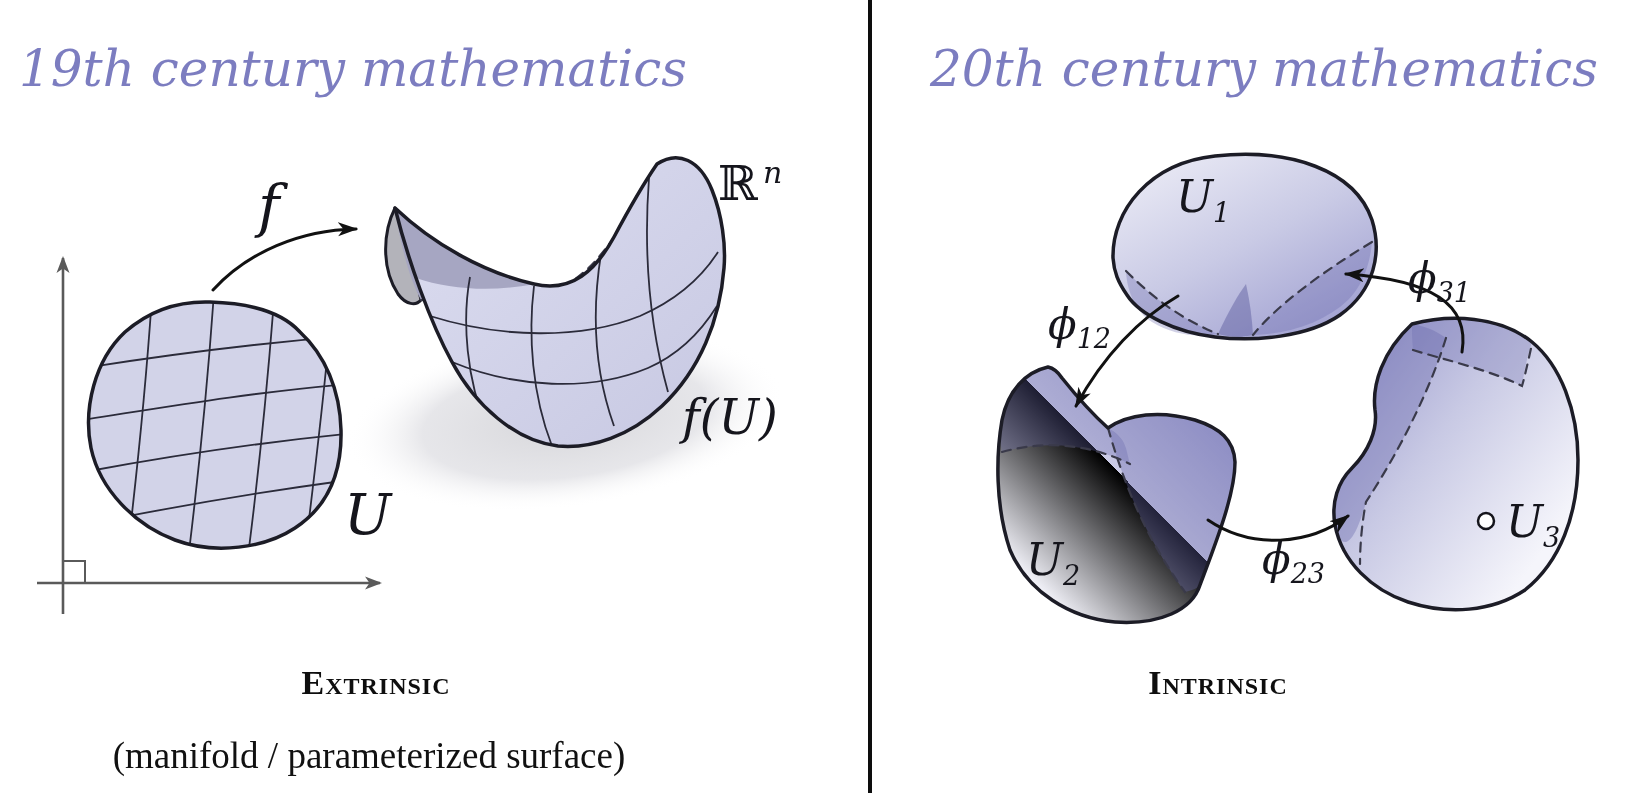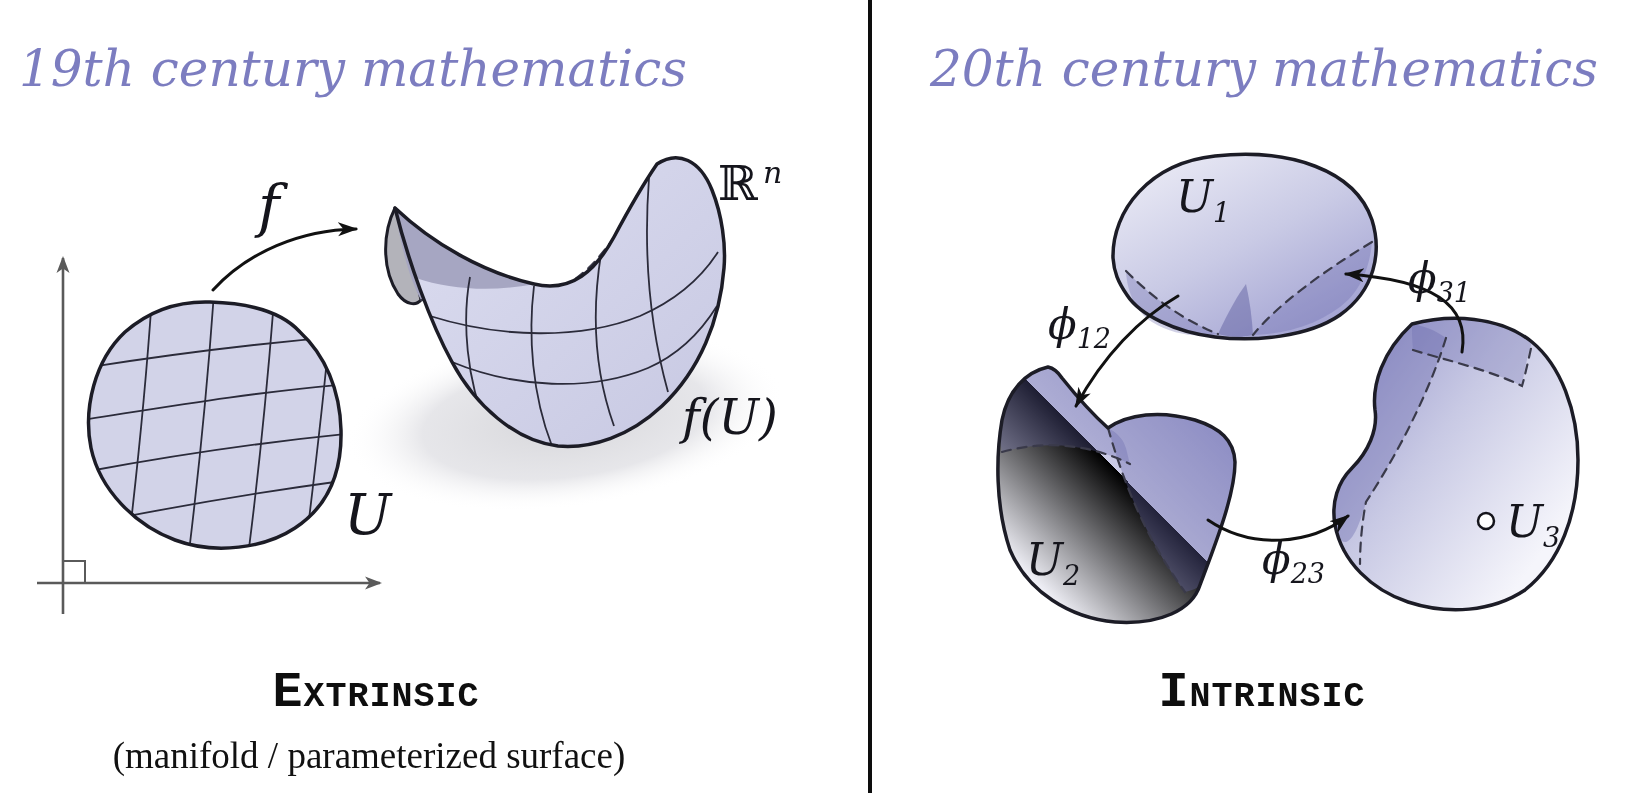--- a/index.html
+++ b/index.html
@@ -4,24 +4,24 @@
 <style>
   html,body{margin:0;padding:0;background:#ffffff;}
   .canvas{position:relative;width:1634px;height:793px;background:#ffffff;overflow:hidden;
           font-family:"DejaVu Serif", serif;}
   .divider{position:absolute;top:0;height:793px;width:4px;background:#0d0d0d;}
   .title{position:absolute;transform:translateX(-50%);white-space:nowrap;
          font-family:"DejaVu Serif", serif;font-style:italic;font-size:50px;color:#7c7dc0;}
   .title.left{left:353px;top:40px;}
   .title.right{left:1264px;top:40px;}
   .caption{position:absolute;transform:translateX(-50%);white-space:nowrap;
-           font-family:Liberation Mono, monospace;font-weight:700;font-variant:small-caps;
-           font-size:50px;color:#0e0e0e;letter-spacing:1px;}
+           font-family:Liberation Serif, serif;font-weight:700;font-variant:small-caps;
+           font-size:34px;color:#0e0e0e;letter-spacing:1px;}
   .caption.left{left:376px;top:664px;}
-  .caption.right{left:1262px;top:664px;}
+  .caption.right{left:1218px;top:664px;}
   .subcaption{position:absolute;transform:translateX(-50%);white-space:nowrap;
               font-family:"Liberation Serif", serif;font-size:37px;color:#111111;}
   .subcaption.left{left:369px;top:734px;}
   .subcaption.right{left:1249px;top:734px;}
   svg{position:absolute;left:0;top:0;}
   .math{font-family:"DejaVu Serif", serif;font-style:italic;fill:#15151c;}
   .sub{font-size:27px;}
   .outline{fill:none;stroke:#1c1c26;stroke-width:3.5;stroke-linejoin:round;stroke-linecap:round;}
   .grid{fill:none;stroke:#2b2b3a;stroke-width:1.8;}
   .dash{fill:none;stroke:#3a3a4a;stroke-width:2.2;stroke-dasharray:9 7;stroke-linecap:round;}

